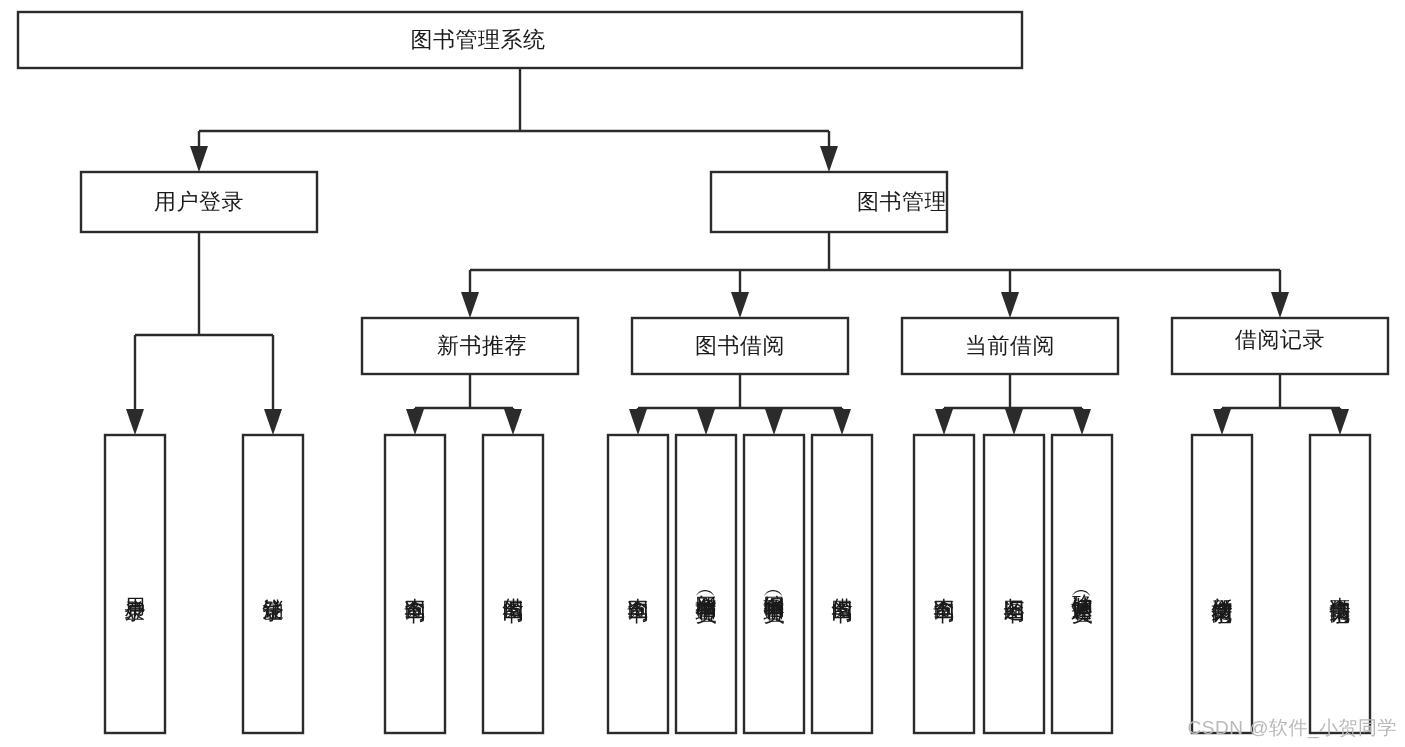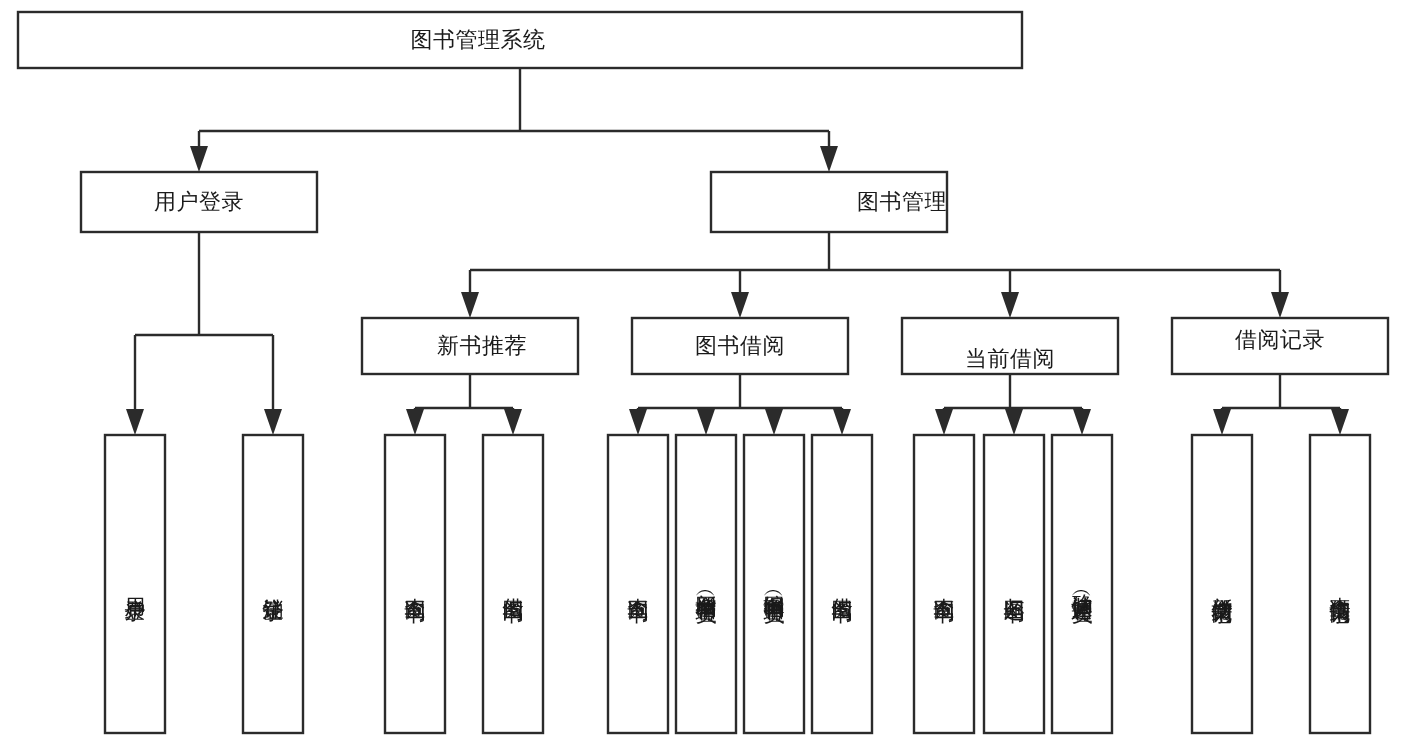--- a/index.html
+++ b/index.html
@@ -177,21 +177,21 @@
       </div>
       <div class="horizontal-label-wrap" style="left: 711px; top: 172px; width: 236px; height: 60px; justify-content: flex-end;">
         <span class="horizontal-label-text">图书管理</span>
       </div>
       <div class="horizontal-label-wrap" style="left: 374px; top: 318px; width: 216px; height: 56px;">
         <span class="horizontal-label-text">新书推荐</span>
       </div>
       <div class="horizontal-label-wrap" style="left: 632px; top: 318px; width: 216px; height: 56px;">
         <span class="horizontal-label-text">图书借阅</span>
       </div>
-      <div class="horizontal-label-wrap" style="left: 902px; top: 318px; width: 216px; height: 56px; align-items: flex-end;">
+      <div class="horizontal-label-wrap" style="left: 902px; top: 318px; width: 216px; height: 56px;">
         <span class="horizontal-label-text">当前借阅</span>
       </div>
       <div class="horizontal-label-wrap" style="left: 1172px; top: 318px; width: 216px; height: 44px;">
         <span class="horizontal-label-text">借阅记录</span>
       </div>
       <div class="vertical-label-wrap" style="left: 105px; top: 435px; width: 60px; height: 298px;">
         <span class="vertical-label-text">用户登录</span>
       </div>
       <div class="vertical-label-wrap" style="left: 243px; top: 435px; width: 60px; height: 298px;">
         <span class="vertical-label-text">注销登录</span>
@@ -223,13 +223,14 @@
       <div class="vertical-label-wrap" style="left: 1052px; top: 435px; width: 60px; height: 298px;">
         <span class="vertical-label-text">确认归还（管理员）</span>
       </div>
       <div class="vertical-label-wrap" style="left: 1192px; top: 435px; width: 60px; height: 298px;">
         <span class="vertical-label-text">新增借阅记录</span>
       </div>
       <div class="vertical-label-wrap" style="left: 1310px; top: 435px; width: 60px; height: 298px;">
         <span class="vertical-label-text">查询借阅记录</span>
       </div>
     </div>
+  <div class="watermark">CSDN @软件_小贺同学</div>
 </div>
 
 </body></html>

